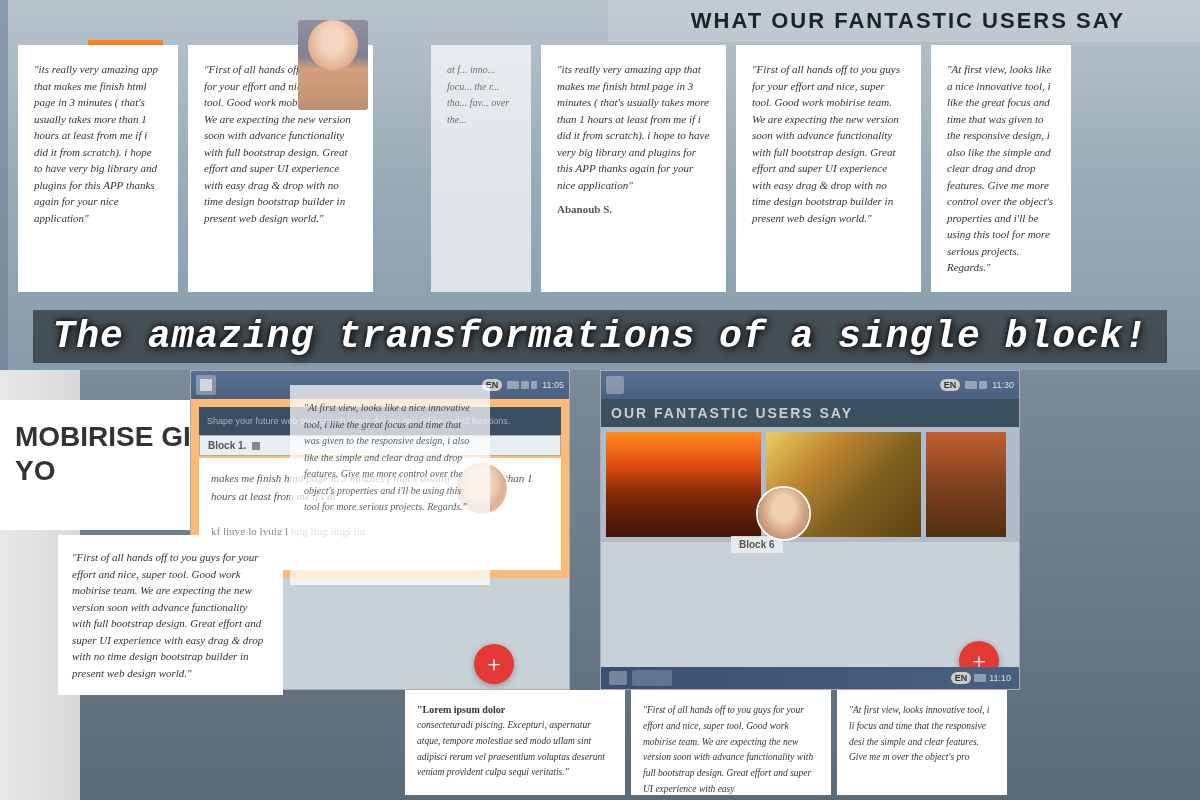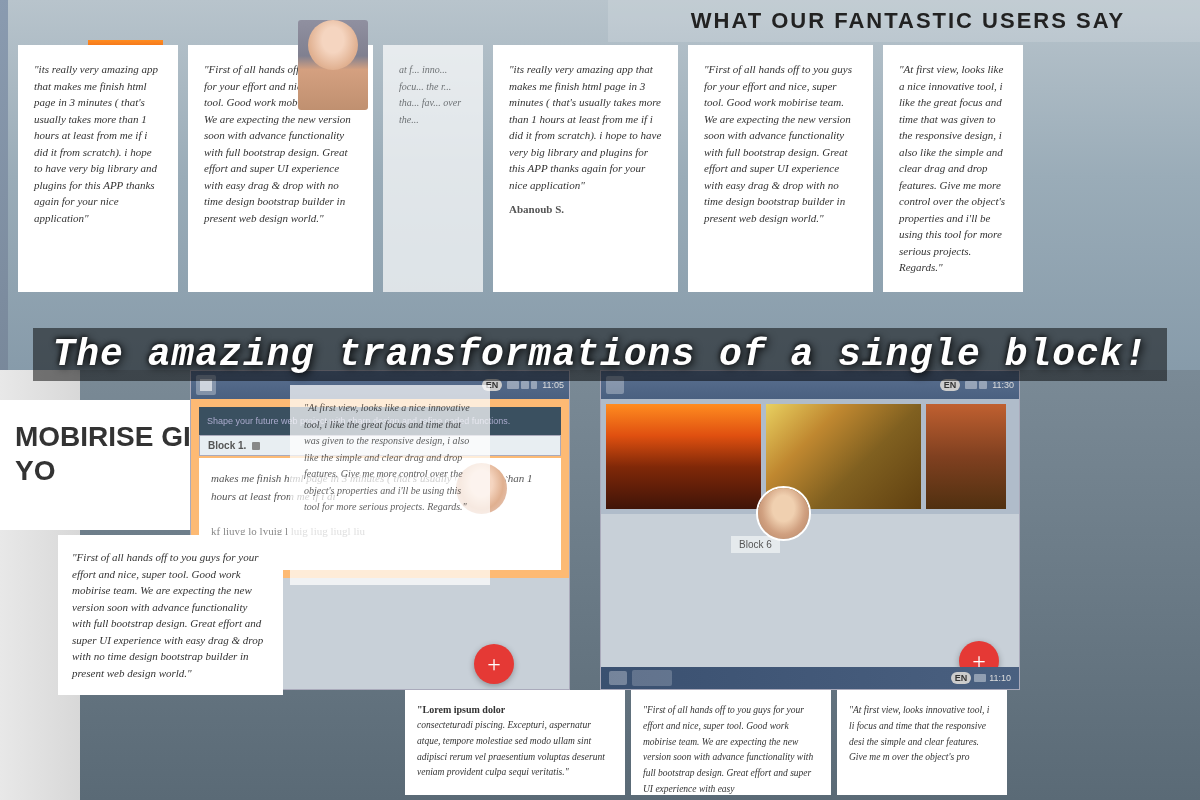--- a/index.html
+++ b/index.html
@@ -88,21 +88,21 @@
       top: 0; left: 0;
       width: 100%;
       height: 100%;
       background: linear-gradient(to bottom, #d4c8b0 0%, #c8bca0 30%, #b0a488 60%, #9a9090 100%);
       z-index: -1;
     }
 
     
     .main-title-overlay {
       position: absolute;
-      top: 328px;
+      top: 310px;
       left: 0;
       width: 100%;
       text-align: center;
       z-index: 50;
     }
 
     .main-title-overlay h1 {
       font-family: 'Courier New', monospace;
       font-style: italic;
       font-weight: bold;
@@ -292,21 +292,21 @@
   <div class="testimonial-cards-top">
 
     <div class="card card-small" style="max-width:160px;flex:0 0 160px;">
       <span>"its really very amazing app that makes me finish html page in 3 minutes ( that's usually takes more than 1 hours at least from me if i did it from scratch). i hope to have very big library and plugins for this APP thanks again for your nice application"</span>
     </div>
 
     <div class="card card-small" style="max-width:185px;flex:0 0 185px;">
       <span>"First of all hands off to you guys for your effort and nice, super tool. Good work mobirise team. We are expecting the new version soon with advance functionality with full bootstrap design. Great effort and super UI experience with easy drag &amp; drop with no time design bootstrap builder in present web design world."</span>
     </div>
 
-    <div class="card card-small" style="max-width:100px;flex:0 0 100px;overflow:hidden;opacity:0.7;">
+    <div class="card card-small" style="max-width:100px;flex:0 0 100px;overflow:hidden;opacity:0.7;margin-left:48px;">
       <span style="font-size:10px;color:#555;">at f... inno... focu... the r... tha... fav... over the...</span>
     </div>
 
     <div class="card card-small" style="max-width:185px;flex:0 0 185px;">
       <span>"its really very amazing app that makes me finish html page in 3 minutes ( that's usually takes more than 1 hours at least from me if i did it from scratch). i hope to have very big library and plugins for this APP thanks again for your nice application"</span>
       <div class="reviewer">Abanoub S.</div>
     </div>
 
     <div class="card card-small" style="max-width:185px;flex:0 0 185px;">
       <span>"First of all hands off to you guys for your effort and nice, super tool. Good work mobirise team. We are expecting the new version soon with advance functionality with full bootstrap design. Great effort and super UI experience with easy drag &amp; drop with no time design bootstrap builder in present web design world."</span>
@@ -387,33 +387,36 @@
         <div style="width:18px;height:18px;background:rgba(255,255,255,0.3);border-radius:2px;"></div>
         <div style="flex:1;"></div>
         <span class="en-badge">EN</span>
         <div style="display:flex;gap:2px;">
           <div class="status-icon"></div>
           <div class="status-icon" style="width:8px;"></div>
         </div>
         <span style="font-size:9px;color:#ddd;font-family:Arial;">11:30</span>
       </div>
 
+      <div style="background:#3a5060;padding:5px 10px;">
+        <span style="font-size:14px;font-weight:bold;color:#ccc;font-family:Arial;letter-spacing:2px;">OUR FANTASTIC USERS SAY</span>
+      </div>
 
       <div style="display:flex;gap:5px;padding:5px;background:#b0bcca;">
         <div style="width:155px;height:105px;background:linear-gradient(to bottom,#ff8c20 0%,#e05010 30%,#802808 60%,#401408 100%);"></div>
         <div style="width:155px;height:105px;background:linear-gradient(135deg,#e8d060 0%,#c08830 30%,#806020 60%,#604010 100%);"></div>
         <div style="width:80px;height:105px;background:linear-gradient(to bottom,#c06030 0%,#804020 50%,#503010 100%);"></div>
       </div>
 
       <div style="position:absolute;top:115px;left:155px;width:55px;height:55px;border-radius:50%;overflow:hidden;border:2px solid white;z-index:10;">
         <div style="width:100%;height:100%;background:radial-gradient(ellipse at 50% 40%,#f0d0b0 30%,#d0a080 60%,#b08060 100%);"></div>
       </div>
 
       <div style="position:absolute;top:165px;left:130px;background:rgba(232,236,240,0.9);padding:3px 8px;display:flex;align-items:center;gap:5px;">
-        <span style="font-size:10px;color:#555;font-family:Arial;font-weight:normal;">Block 6</span>
+        <span style="font-size:10px;color:#555;font-family:Arial;font-weight:bold;">Block 6</span>
       </div>
 
       <div class="plus-btn" style="bottom:8px;right:20px;">
         <span>+</span>
       </div>
 
       <div class="status-bar">
         <div style="display:flex;gap:3px;align-items:center;">
           <div style="width:18px;height:14px;background:rgba(255,255,255,0.3);border-radius:2px;"></div>
         </div>

